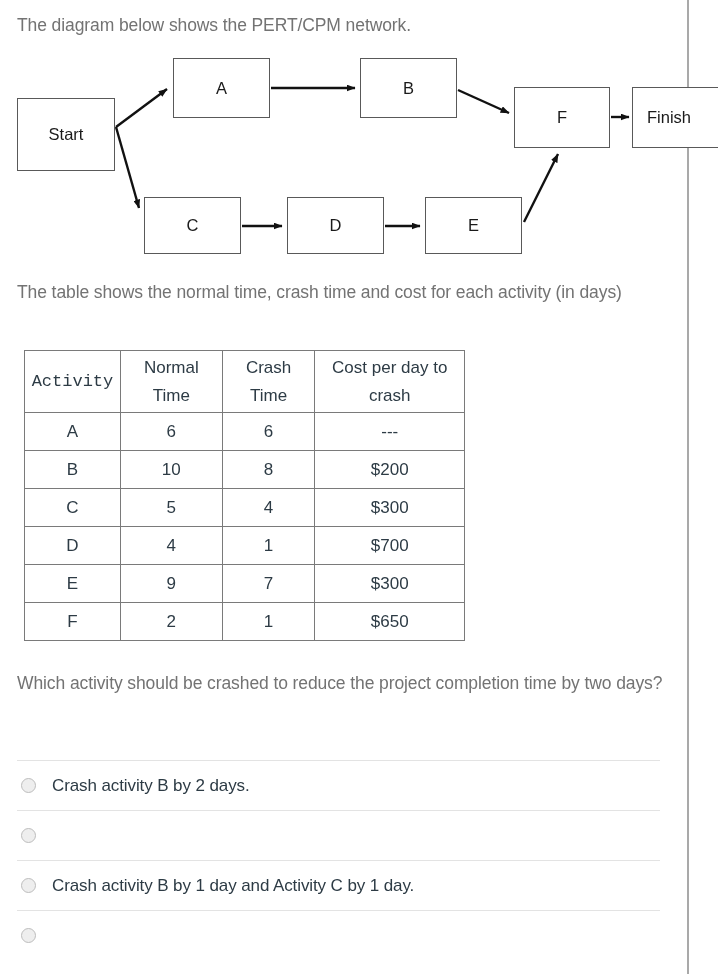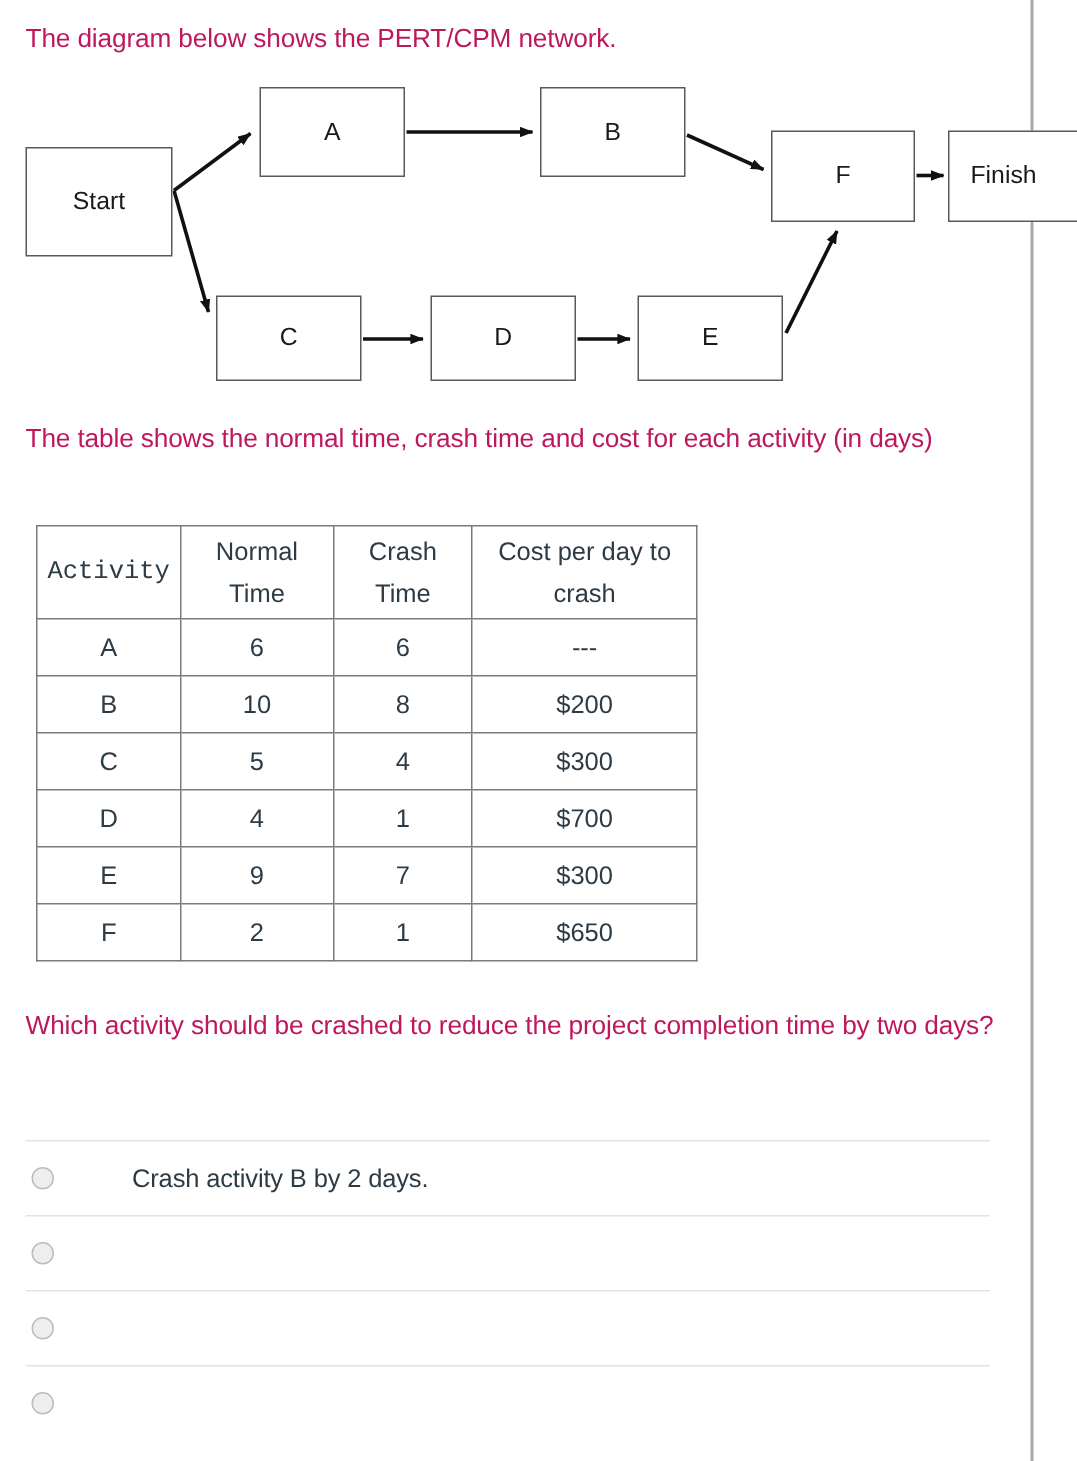--- a/index.html
+++ b/index.html
@@ -30,21 +30,21 @@
     z-index: 5;
   }
 
   
   .prose {
     position: absolute;
     left: 17px;
     width: 660px;
     font-size: 17.5px;
     line-height: 32px;
-    color: #be185d;
+    color: #737373;
     letter-spacing: -0.1px;
   }
   #intro-text  { top: 9px; }
   #table-text  { top: 276px; }
   #question-text { top: 667px; }
 
   
   .diagram {
     position: absolute;
     left: 0;
@@ -131,21 +131,20 @@
     border: 1.2px solid #bdbdbd;
     background: #eeeeee;
     flex: 0 0 auto;
     margin-right: 16px;
   }
   .answer-label {
     font-size: 17px;
     line-height: 22px;
     color: #2d3b45;
     letter-spacing: -0.1px;
-    margin-left: 36px;
   }
 </style>
 </head>
 <body>
 
 <div class="prose" id="intro-text">The diagram below shows the PERT/CPM network.</div>
 
 <div class="diagram">
 
   <svg class="edges" width="718" height="220" viewBox="0 0 718 220">
@@ -281,19 +280,20 @@
 <div class="answers">
   <div class="answer-row">
     <span class="radio"></span>
     <span class="answer-label">Crash activity B by 2 days.</span>
   </div>
   <div class="answer-row">
     <span class="radio"></span>
   </div>
   <div class="answer-row">
     <span class="radio"></span>
+    <span class="answer-label">Crash activity B by 1 day and Activity C by 1 day.</span>
   </div>
   <div class="answer-row">
     <span class="radio"></span>
   </div>
 </div>
 
 <div class="gutter-rule"></div>
 
 </body></html>

